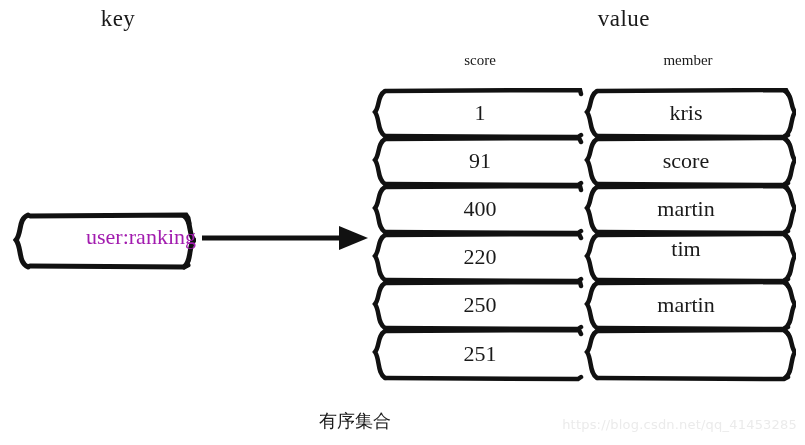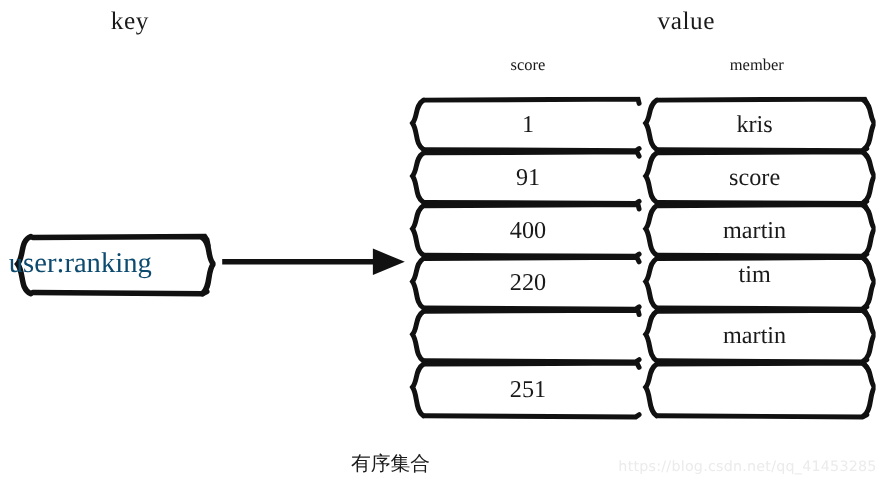--- a/index.html
+++ b/index.html
@@ -45,23 +45,23 @@
     position: absolute;
     left: 8px;
     top: 211px;
     width: 188px;
     height: 60px;
   }
   #key-box .kb-text {
     position: absolute;
     left: 0; right: 0;
     top: 13px;
-    text-align: left;
-    font-size: 26px;
-    color: #0c4a6e;
+    text-align: right;
+    font-size: 22px;
+    color: #a21caf;
     white-space: nowrap;
   }
 
   
   #arrow {
     position: absolute;
     left: 196px;
     top: 218px;
     width: 176px;
     height: 40px;
@@ -207,20 +207,21 @@
     
     <div class="cell-text score" style="top:60px">91</div>
     <div class="cell-text member" style="top:60px">score</div>
     
     <div class="cell-text score" style="top:108px">400</div>
     <div class="cell-text member" style="top:108px">martin</div>
     
     <div class="cell-text score" style="top:156px">220</div>
     <div class="cell-text member" style="top:148px">tim</div>
     
+    <div class="cell-text score" style="top:204px">250</div>
     <div class="cell-text member" style="top:204px">martin</div>
     
     <div class="cell-text score" style="top:253px">251</div>
   </div>
 
   <div id="caption">有序集合</div>
 
   <div id="watermark">https://blog.csdn.net/qq_41453285</div>
 
 </div>

